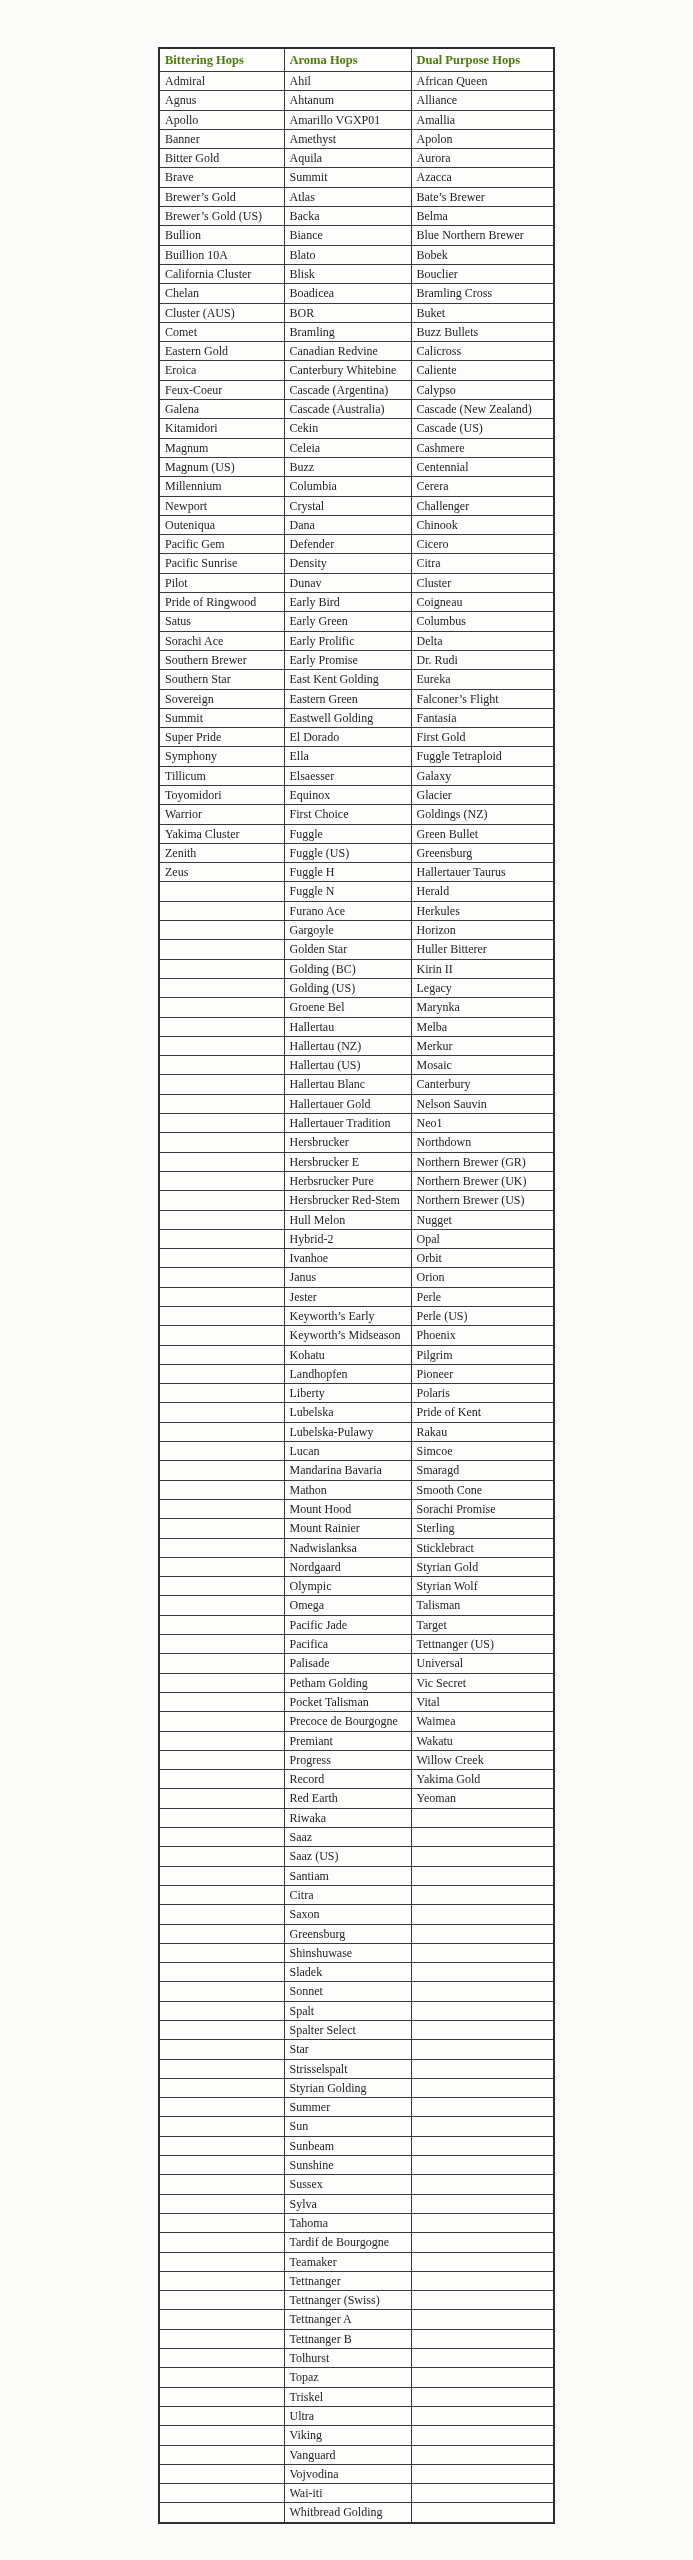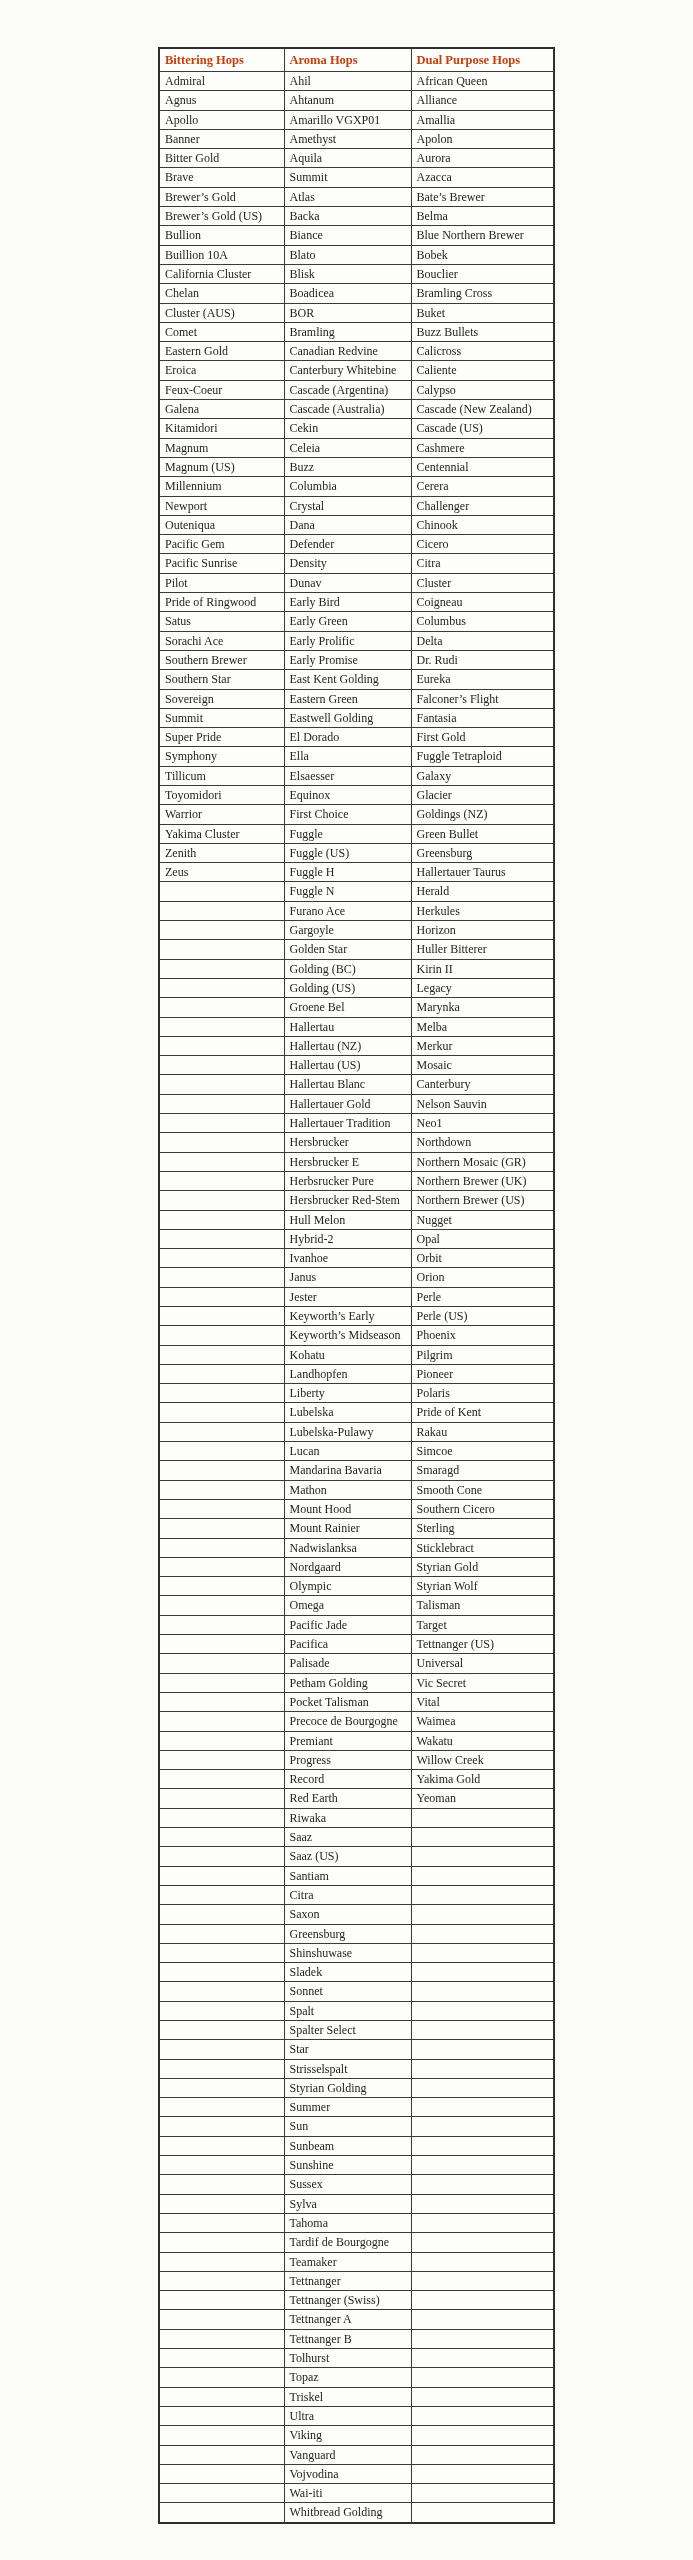--- a/index.html
+++ b/index.html
@@ -37,21 +37,21 @@
     text-align: left;
     vertical-align: middle;
     white-space: nowrap;
     overflow: hidden;
     color: #242424;
   }
   table.hops th {
     height: 22px;
     font-weight: bold;
     font-size: 12.5px;
-    color: #c2410c;
+    color: #4d7c0f;
   }
   table.hops td {
     height: 18.3px;
     line-height: 18.3px;
   }
   table.hops {
     border: 2px solid #2e2e2e;
   }
 </style>
 </head>
@@ -348,21 +348,21 @@
           <td>Neo1</td>
         </tr>
         <tr>
           <td></td>
           <td>Hersbrucker</td>
           <td>Northdown</td>
         </tr>
         <tr>
           <td></td>
           <td>Hersbrucker E</td>
-          <td>Northern Mosaic (GR)</td>
+          <td>Northern Brewer (GR)</td>
         </tr>
         <tr>
           <td></td>
           <td>Herbsrucker Pure</td>
           <td>Northern Brewer (UK)</td>
         </tr>
         <tr>
           <td></td>
           <td>Hersbrucker Red-Stem</td>
           <td>Northern Brewer (US)</td>
@@ -438,21 +438,21 @@
           <td>Smaragd</td>
         </tr>
         <tr>
           <td></td>
           <td>Mathon</td>
           <td>Smooth Cone</td>
         </tr>
         <tr>
           <td></td>
           <td>Mount Hood</td>
-          <td>Southern Cicero</td>
+          <td>Sorachi Promise</td>
         </tr>
         <tr>
           <td></td>
           <td>Mount Rainier</td>
           <td>Sterling</td>
         </tr>
         <tr>
           <td></td>
           <td>Nadwislanksa</td>
           <td>Sticklebract</td>

